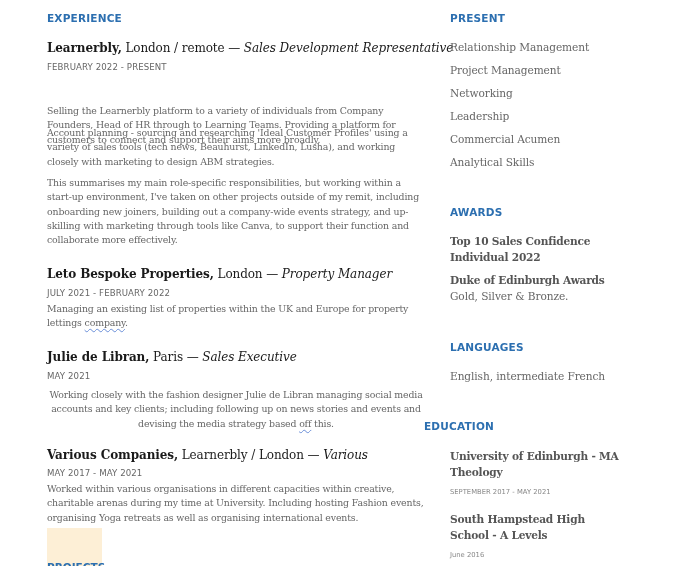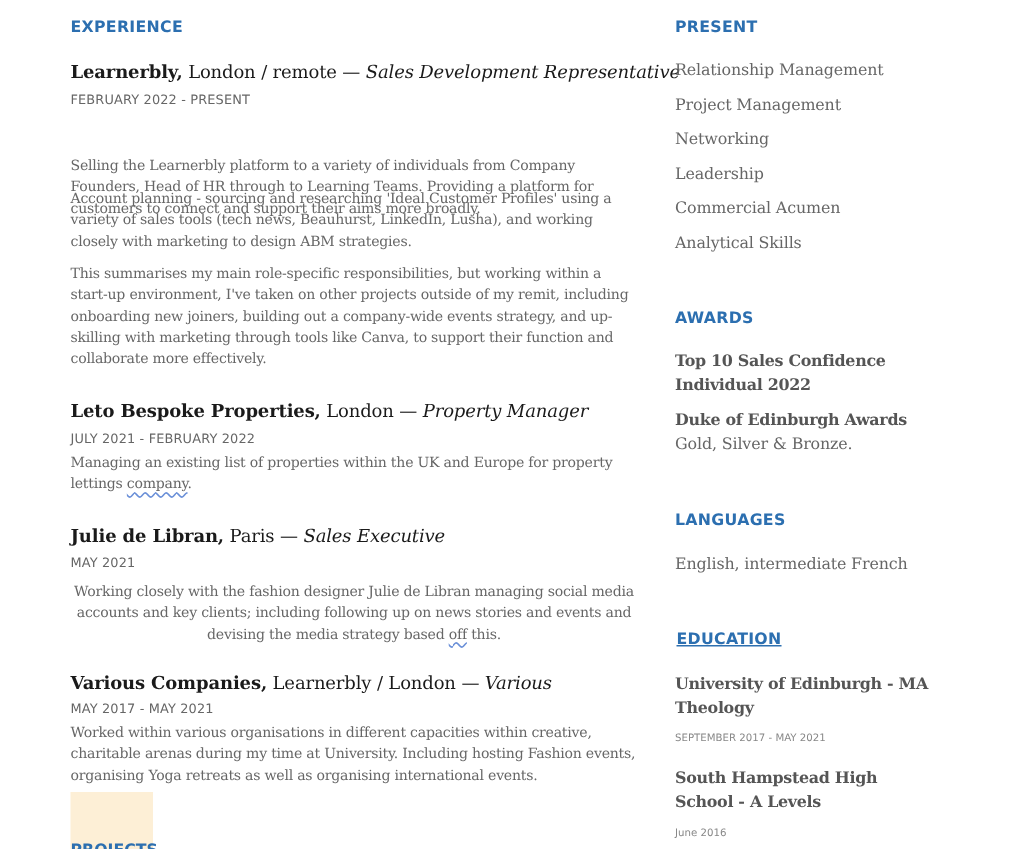--- a/index.html
+++ b/index.html
@@ -105,20 +105,20 @@
     <div class="award-title" style="left:450px; top:273px;">Duke of Edinburgh Awards</div>
     <div class="award-sub" style="left:450px; top:290px;">Gold, Silver &amp; Bronze.</div>
   </div>
 
   <div>
     <div class="section-title" style="left:450px; top:341px;">LANGUAGES</div>
     <div class="skill" style="left:450px; top:370px;">English, intermediate French</div>
   </div>
 
   <div>
-    <div class="section-title" style="left:451px; top:420px;text-decoration:underline;">EDUCATION</div>
+    <div class="section-title" style="left:424px; top:420px;">EDUCATION</div>
     <div class="edu-title" style="left:450px; top:449px;">University of Edinburgh - MA Theology</div>
     <div class="edu-date" style="left:450px; top:488px;">SEPTEMBER 2017 - MAY 2021</div>
     <div class="edu-title" style="left:450px; top:512px;">South Hampstead High School - A Levels</div>
     <div class="edu-date" style="left:450px; top:551px;">June 2016</div>
   </div>
 
 </div>
 
 </body></html>

